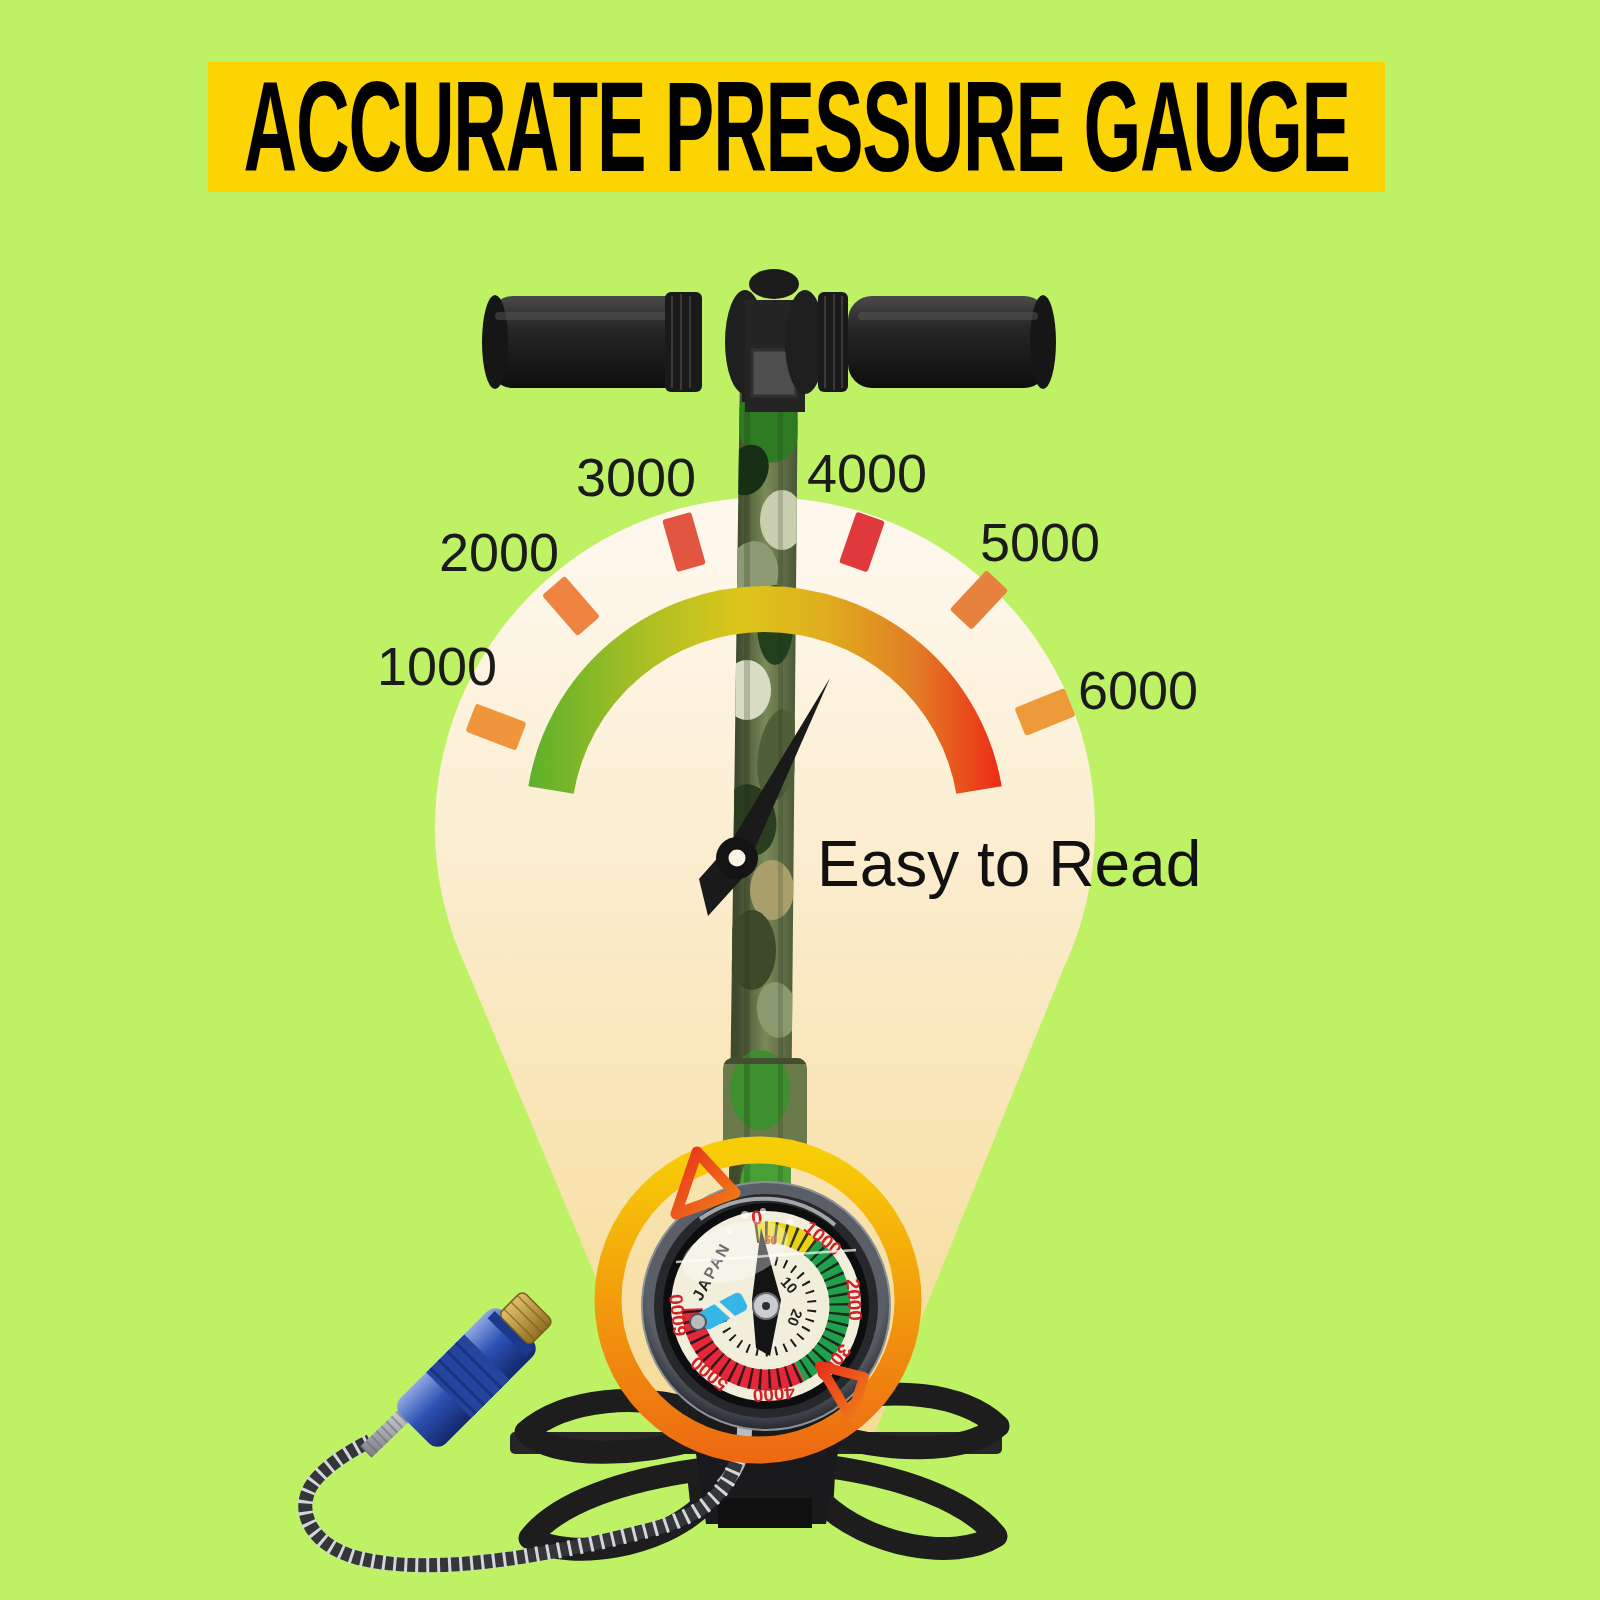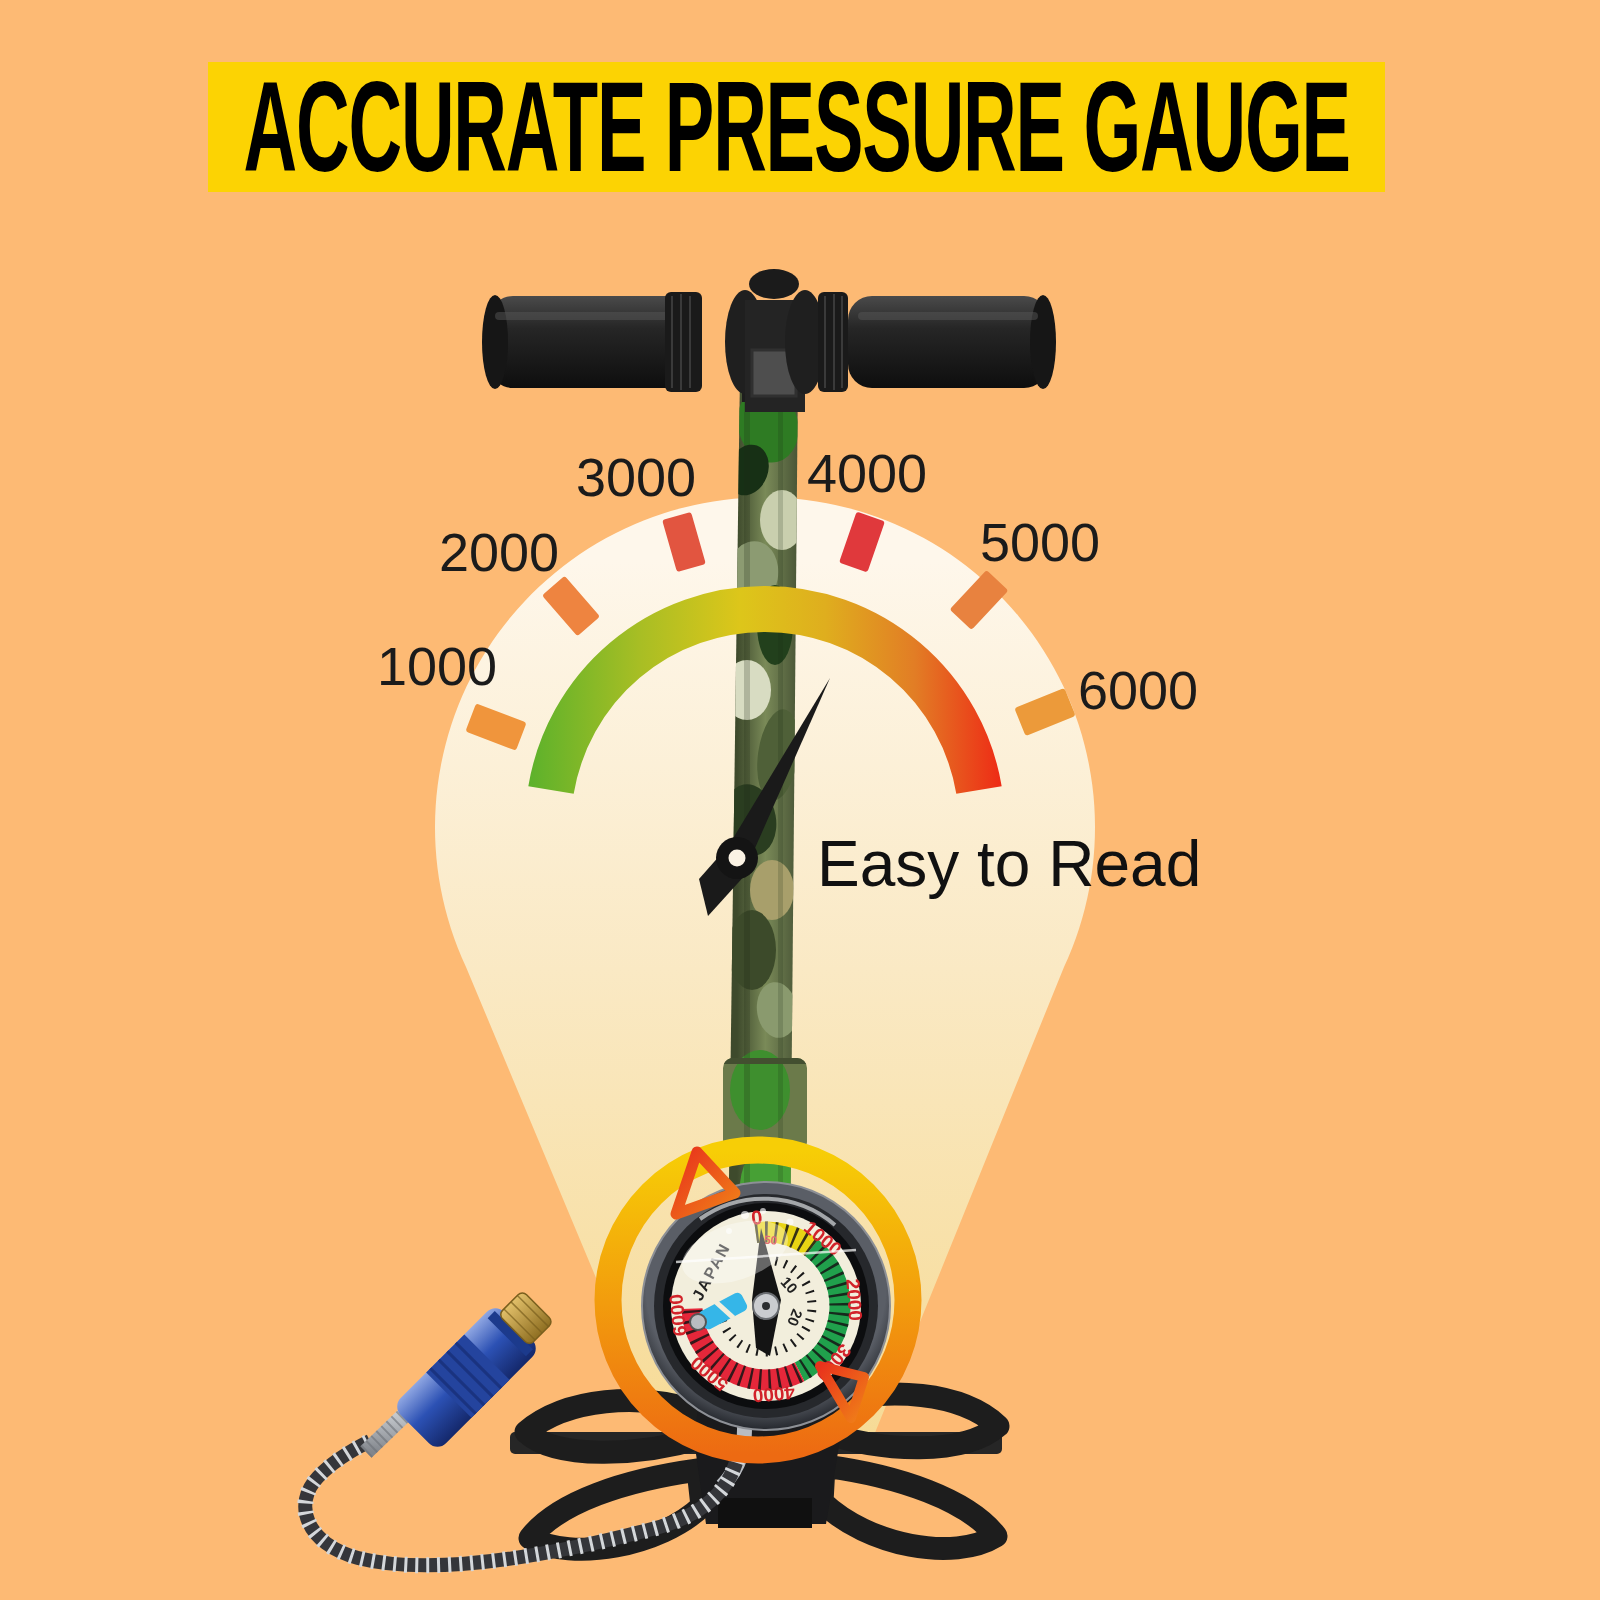--- a/index.html
+++ b/index.html
@@ -1,16 +1,16 @@
 <!DOCTYPE html>
 <html><head>
 <meta charset="utf-8">
 <style>
   html,body{margin:0;padding:0;background:#ffffff;}
-  #stage{position:relative;width:1600px;height:1600px;background:#fdba74;overflow:hidden;
+  #stage{position:relative;width:1600px;height:1600px;background:#bef264;overflow:hidden;
          font-family:"Liberation Sans", sans-serif;}
   #banner{position:absolute;left:208px;top:62px;width:1177px;height:130px;
           display:flex;align-items:center;justify-content:center;}
   #banner .txt{font-size:128px;font-weight:bold;line-height:1;white-space:nowrap;
           transform:scaleX(0.58);transform-origin:center;letter-spacing:-2px;}
   svg{position:absolute;left:0;top:0;}
   text{font-family:"Liberation Sans", sans-serif;}
 </style>
 </head>
 <body>

